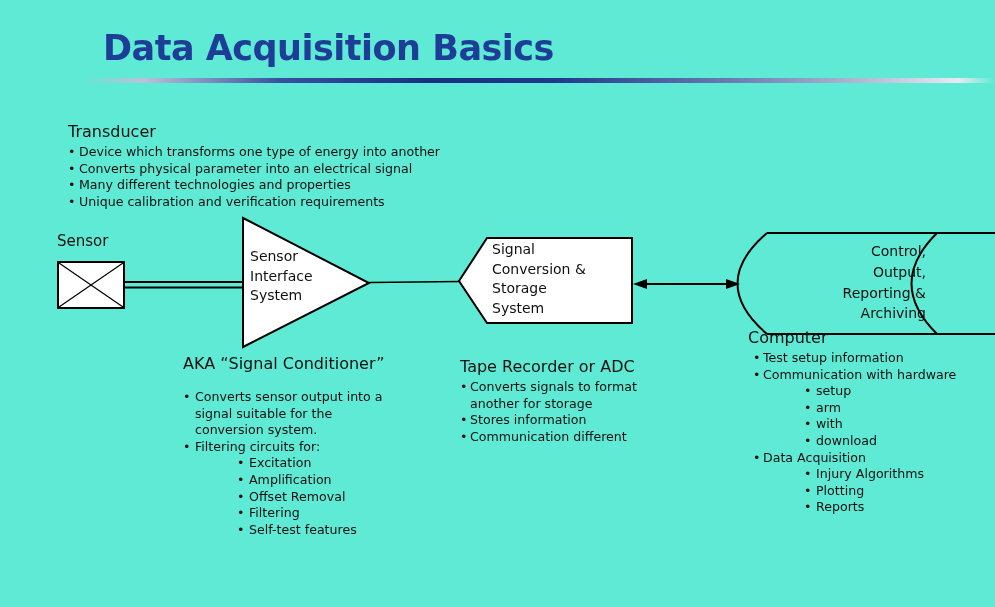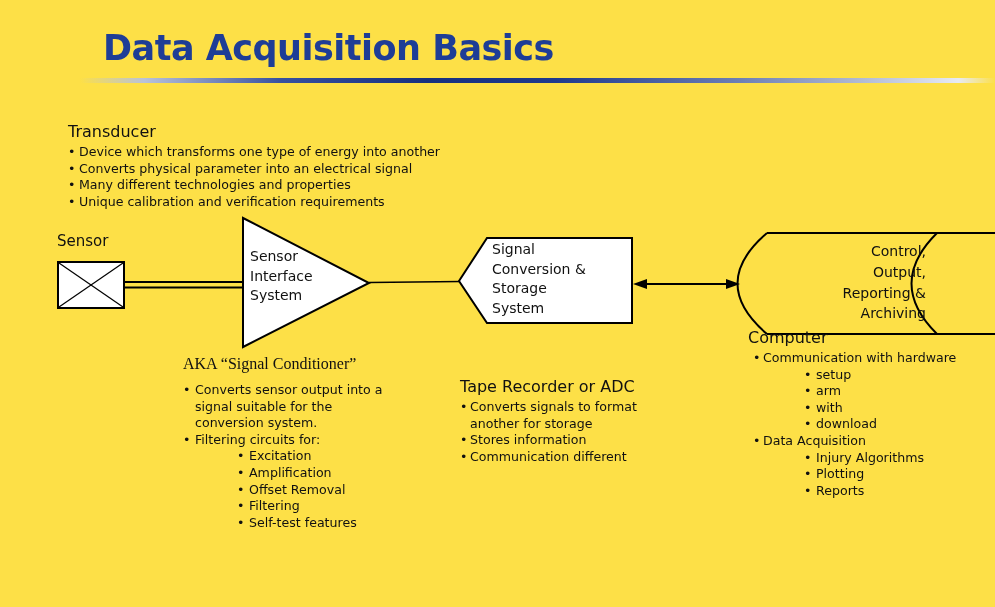--- a/index.html
+++ b/index.html
@@ -1,17 +1,17 @@
 <!DOCTYPE html>
 <html><head>
 <meta charset="utf-8">
 <style>
   html,body { margin:0; padding:0; background:#fff; }
   .slide {
-    position:relative; width:995px; height:607px; background:#fde047;
+    position:relative; width:995px; height:607px; background:#5eead4;
     font-family:"DejaVu Sans", sans-serif; color:#111; overflow:hidden;
   }
   .title {
     position:absolute; left:103px; top:5px;
     font-size:35px; font-weight:bold; color:#1e3d96; letter-spacing:-0.5px;
     white-space:nowrap;
   }
   .rule {
     position:absolute; left:80px; top:78px; width:915px; height:5px;
     background:linear-gradient(90deg,
@@ -20,24 +20,24 @@
   }
   .sec { position:absolute; }
   .sec-heading { font-size:16px; line-height:19px; margin:0 0 3px 0; font-weight:normal; }
   ul.blist { list-style:none; margin:0; padding:0; }
   .b1 { position:relative; padding-left:11px; font-size:12.6px; line-height:16.6px; }
   .b1::before { content:"\2022"; position:absolute; left:0; }
   .b2 { position:relative; font-size:12.6px; line-height:16.6px; padding-left:12px; }
   .b2::before { content:"\2022"; position:absolute; left:0; }
   #transducer { left:68px; top:122px; width:480px; }
   #conditioner { left:183px; top:354px; width:206px; }
-  #conditioner .sec-heading { margin-bottom:9px;font-family:Liberation Serif, serif; }
+  #conditioner .sec-heading { margin-bottom:16px; }
   #conditioner .b1 { padding-left:12px; }
   #conditioner .sub { margin-left:54px; }
-  #tape { left:460px; top:357px; width:212px;margin-top:20px; }
+  #tape { left:460px; top:357px; width:212px; }
   #tape .b1 { padding-left:10px; }
   #computer { left:748px; top:328px; width:240px; }
   #computer .b1 { padding-left:15px; }
   #computer .b1::before { left:5px; }
   #computer .sub { margin-left:56px; }
   .diagram-svg { position:absolute; left:0; top:0; pointer-events:none; }
   .shape-label { position:absolute; font-size:14px; white-space:pre-line; }
   #sensor-label { left:57px; top:232px; font-size:15px; line-height:18px; }
   #interface-label { left:250px; top:247px; line-height:19.5px; }
   #conversion-label { left:492px; top:240px; line-height:19.5px; }
@@ -115,20 +115,21 @@
     <ul class="blist">
       <li class="b1">Converts signals to format another for storage</li>
       <li class="b1">Stores information</li>
       <li class="b1">Communication different</li>
     </ul>
   </div>
 
   <div class="sec" id="computer">
     <h2 class="sec-heading">Computer</h2>
     <ul class="blist">
+      <li class="b1">Test setup information</li>
       <li class="b1">Communication with hardware</li>
     </ul>
     <ul class="blist sub">
       <li class="b2">setup</li>
       <li class="b2">arm</li>
       <li class="b2">with</li>
       <li class="b2">download</li>
     </ul>
     <ul class="blist">
       <li class="b1">Data Acquisition</li>

